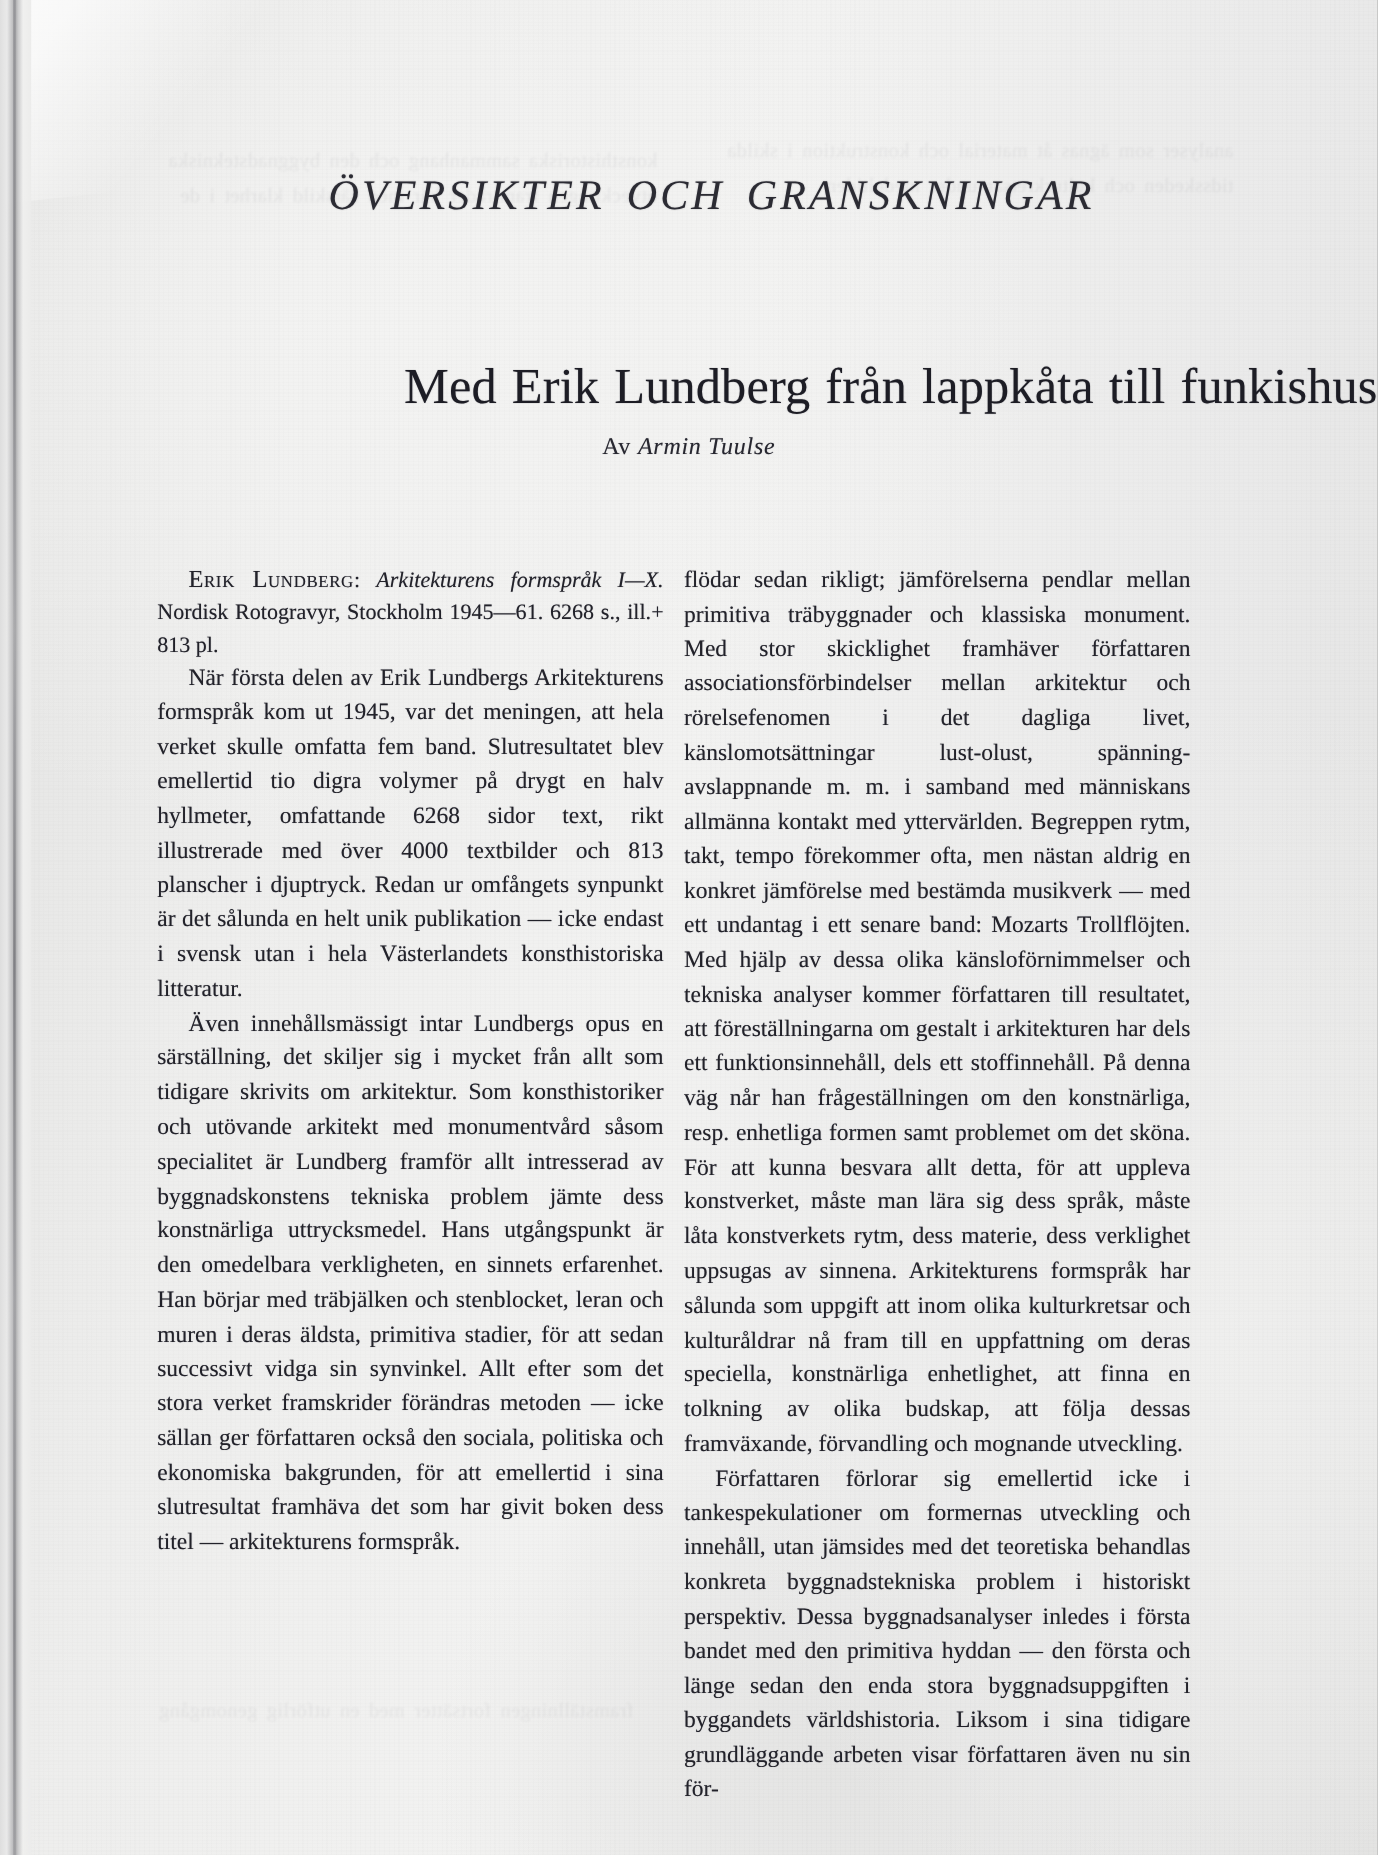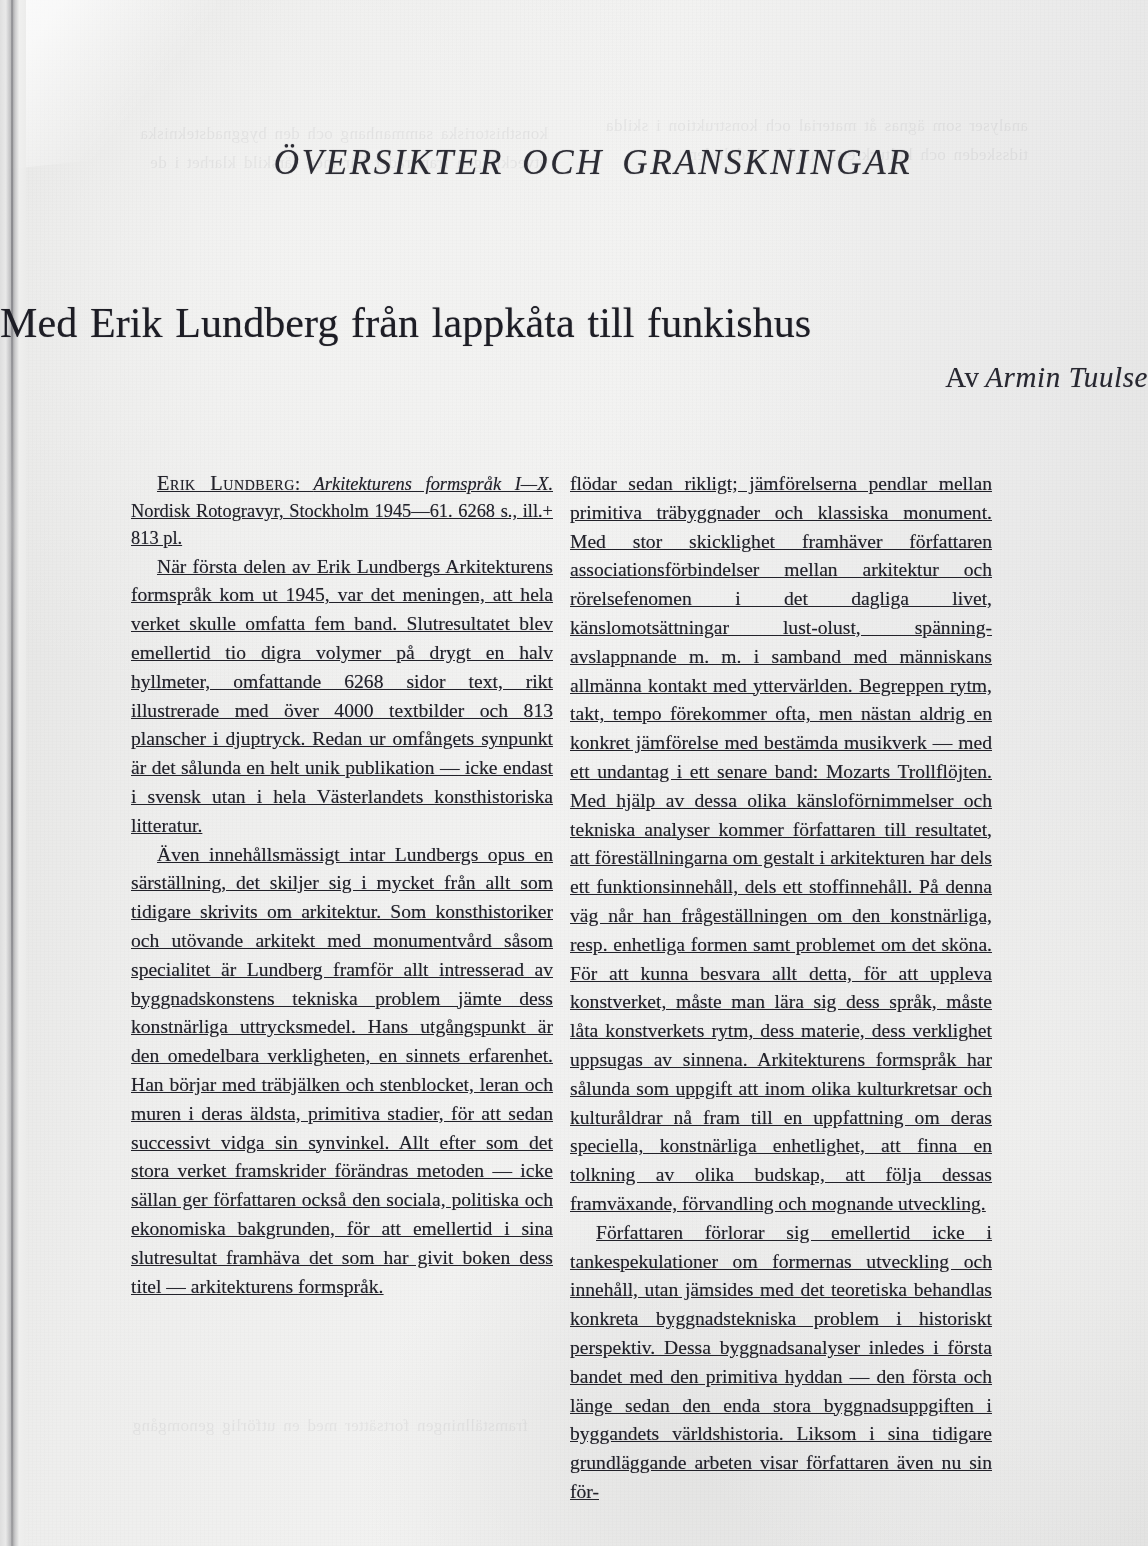--- a/index.html
+++ b/index.html
@@ -113,38 +113,38 @@
     text-shadow: 0 0 1.1px rgba(40,40,50,.42);
     padding-left: 19px;
   }
 
   
   .article-title {
     position: absolute;
     left: 0;
     top: 271px;
     width: 100%;
-    text-align: left;
+    text-align: right;
     font-family: "Liberation Serif", "DejaVu Serif", serif;
     font-weight: 400;
     font-size: 42px;
     letter-spacing: .1px;
     color: #1d1d25;
     word-spacing: 2px;
     text-shadow: 0 0 .9px rgba(35,35,45,.5);
   }
 
   .byline {
     position: absolute;
     left: 0;
     top: 361px;
     width: 100%;
-    text-align: right;
-    font-family: "Liberation Serif", "DejaVu Serif", serif;
-    font-size: 29px;
+    text-align: center;
+    font-family: "Liberation Serif", "DejaVu Serif", serif;
+    font-size: 20px;
     color: #272730;
     letter-spacing: .4px;
     text-shadow: 0 0 .8px rgba(40,40,50,.4);
   }
   .byline .author {
     font-style: italic;
     letter-spacing: .6px;
     margin-left: 6px;
   }
 
@@ -161,21 +161,20 @@
     color: #22222a;
     hyphens: manual;
     text-shadow: 0 0 .75px rgba(40,40,52,.46);
   }
   .col-left  { left: 131px; }
   .col-right { left: 570px; }
 
   .col p {
     margin: 0;
     text-indent: 26px;
-    text-decoration: underline;
   }
   .col p.no-indent { text-indent: 0; }
 
   .ref-block {
     margin: 0 0 26px 0;
     text-indent: 0;
     font-size: 18.4px;
     line-height: 27.2px;
   }
   .smallcaps {

